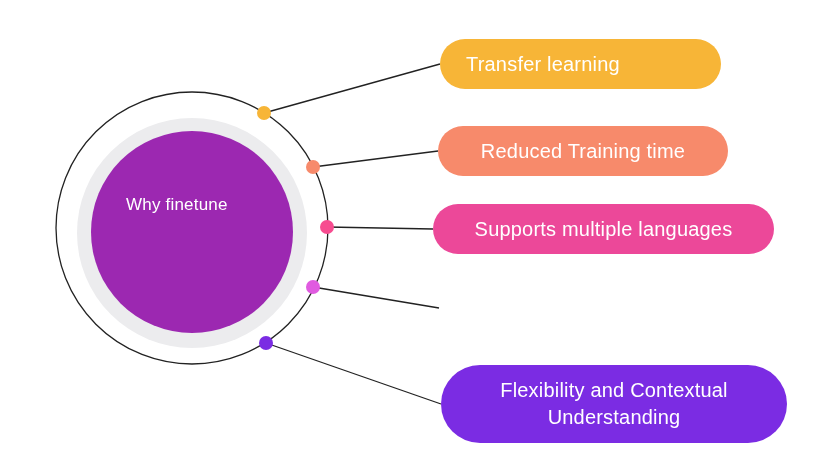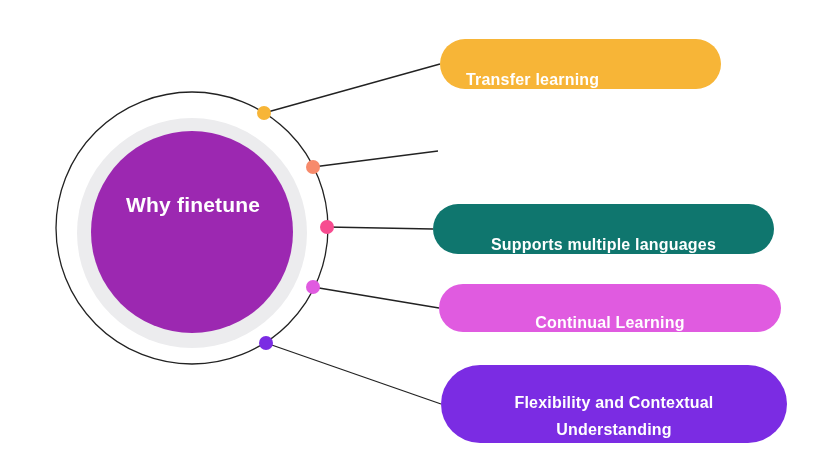--- a/index.html
+++ b/index.html
@@ -10,35 +10,35 @@
     overflow:hidden;
     font-family:"Liberation Sans", sans-serif;
   }
   .diagram-svg { position:absolute; left:0; top:0; width:813px; height:462px; }
 
   .hub-title {
     position:absolute;
     left:126px; top:192px;
     width:185px;
     color:#ffffff;
-    font-size:21px;
-    font-weight:bold;
+    font-size:17px;
+    font-weight:normal;
     line-height:26px;
     letter-spacing:0.2px;
   }
   .hub-title span { display:block; }
 
   .pill {
     position:absolute;
     display:flex;
-    align-items:flex-end;
+    align-items:center;
     justify-content:center;
     color:#ffffff;
-    font-size:16px;
-    font-weight:bold;
+    font-size:20px;
+    font-weight:normal;
     border-radius:40px;
     box-sizing:border-box;
     letter-spacing:0.2px;
   }
   .pill-0 { left:440px; top:39px;  width:281px; height:50px; justify-content:flex-start; padding-left:26px; }
   .pill-1 { left:438px; top:126px; width:290px; height:50px; }
   .pill-2 { left:433px; top:204px; width:341px; height:50px; }
   .pill-3 { left:439px; top:284px; width:342px; height:48px; }
   .pill-4 { left:441px; top:365px; width:346px; height:78px; text-align:center; line-height:27px; padding:0 28px; }
 </style>
@@ -66,23 +66,23 @@
     <circle cx="266" cy="343" r="7" fill="#7B2CE3"></circle>
   </svg>
 
   <div class="hub-title">
     <span>Why finetune</span>
   </div>
 
   <div class="pill pill-0" style="background: rgb(247, 181, 55);">
     <span>Transfer learning</span>
   </div>
-  <div class="pill pill-2" style="background: #0f766e;">
+  <div class="pill pill-1" style="background: rgb(247, 138, 107);">
+    <span>Reduced Training time</span>
+  </div>
+  <div class="pill pill-2" style="background: #ec4899;">
     <span>Supports multiple languages</span>
-  </div>
-  <div class="pill pill-3" style="background: rgb(224, 91, 224);">
-    <span>Continual Learning</span>
   </div>
   <div class="pill pill-4" style="background: rgb(123, 44, 227);">
     <span>Flexibility and Contextual Understanding</span>
   </div>
 
 </div>
 
 </body></html>

